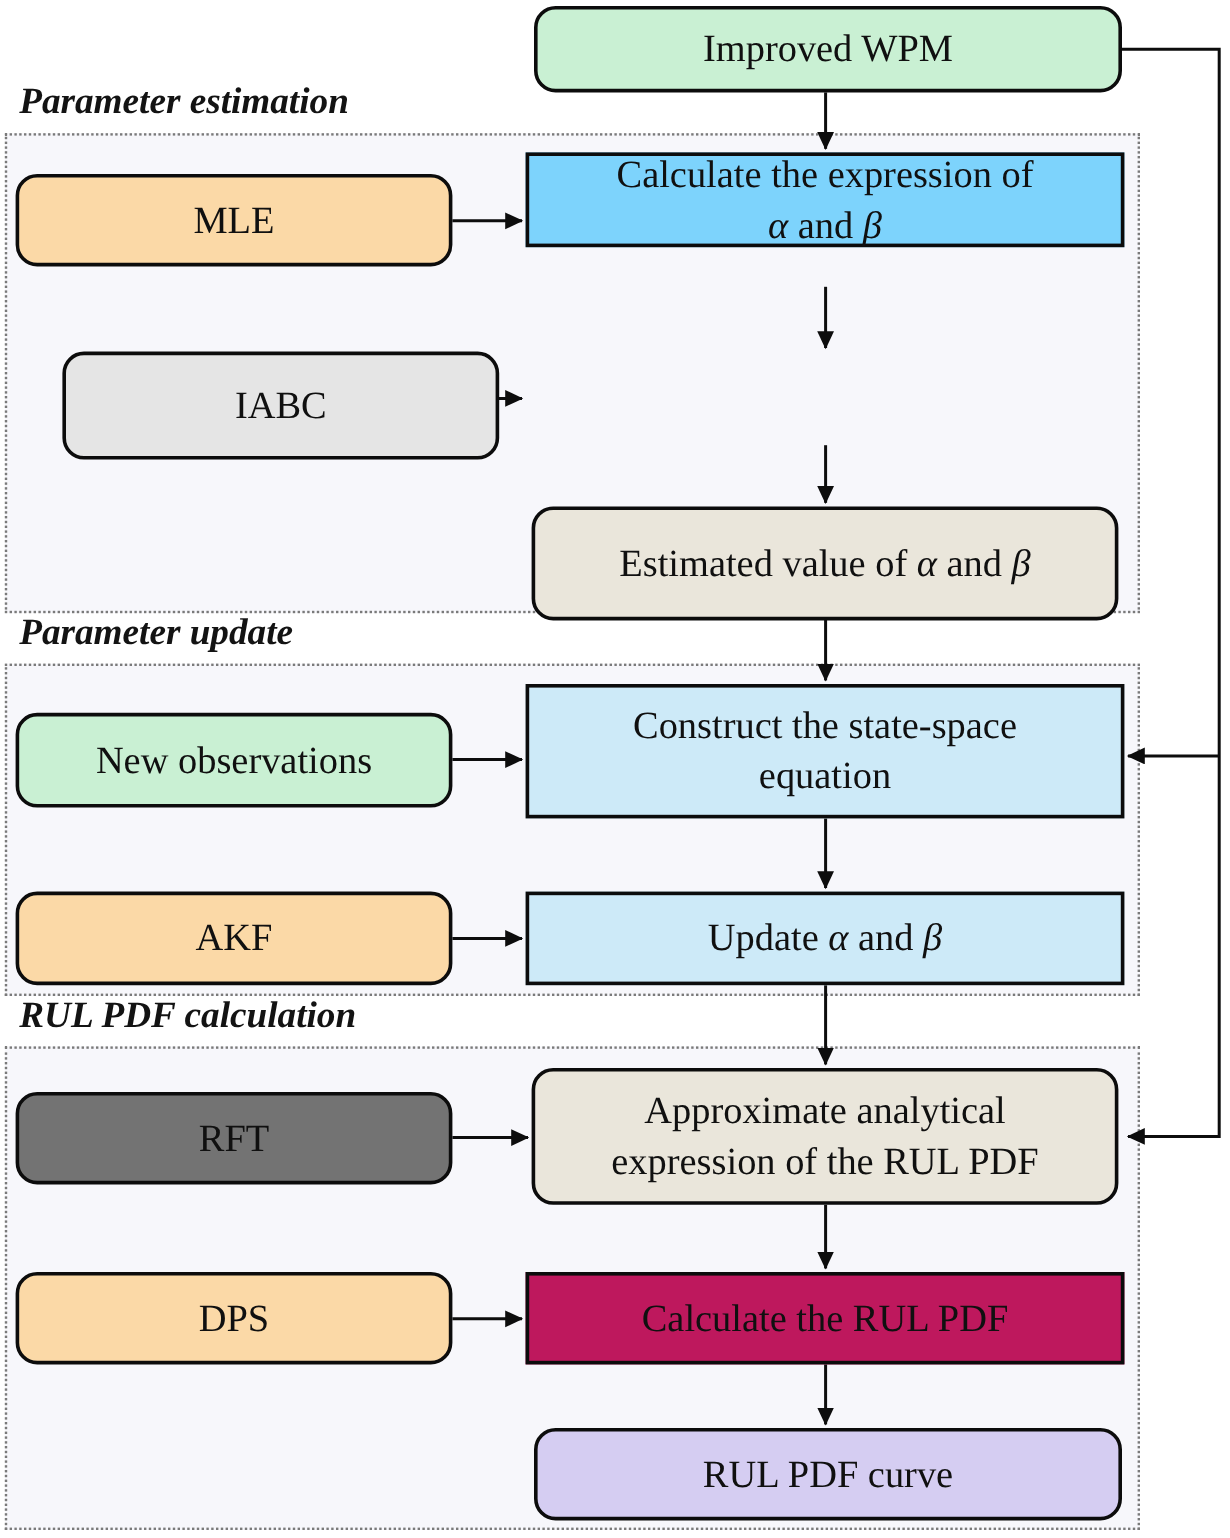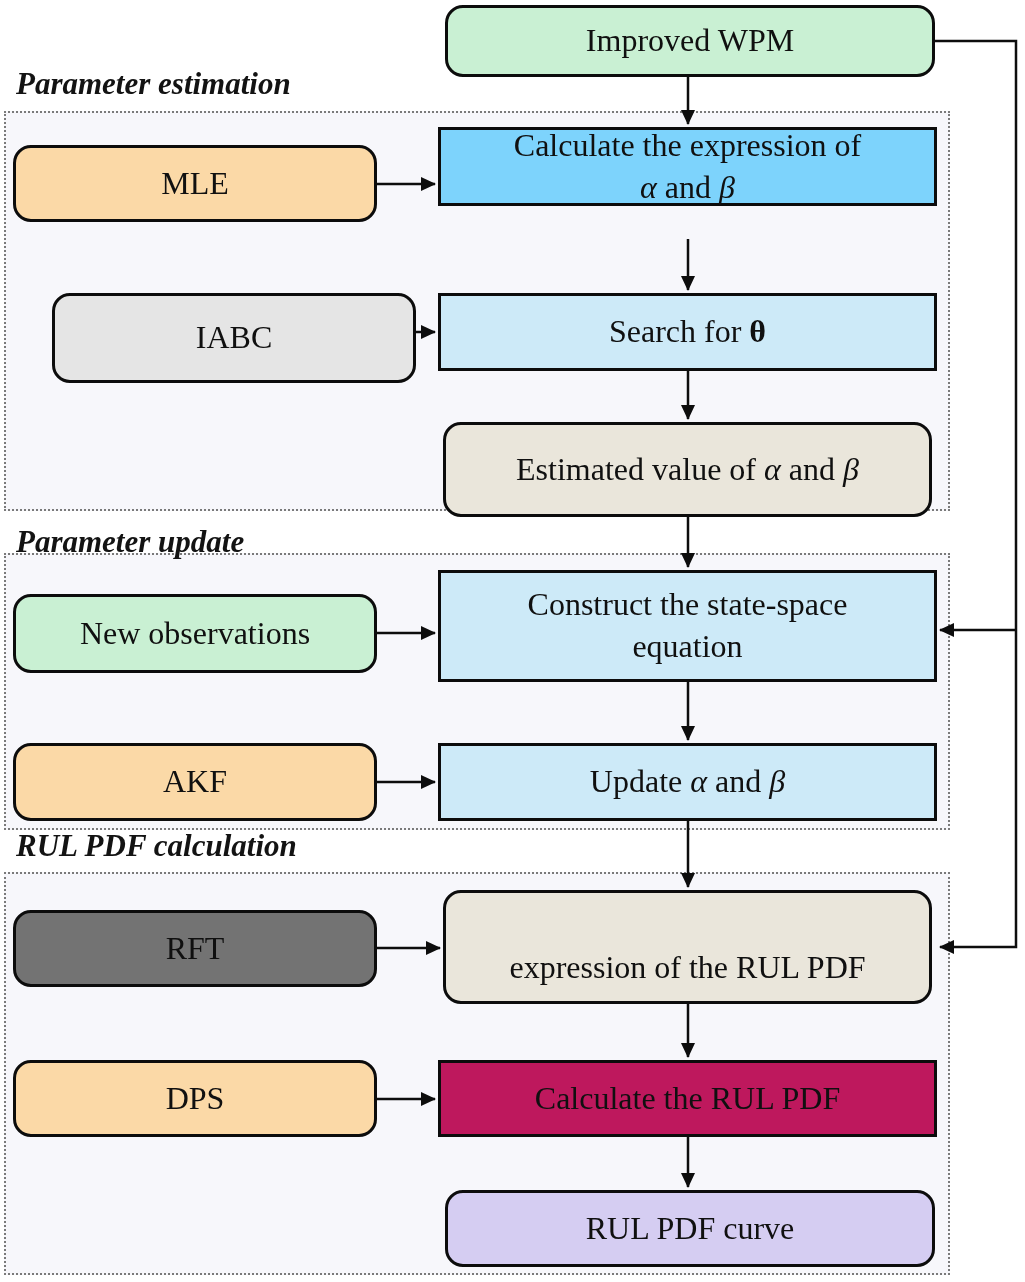--- a/index.html
+++ b/index.html
@@ -80,42 +80,39 @@
       <path d="M377 633 L435 633" marker-end="url(#ah)"></path>
       <path d="M377 782 L435 782" marker-end="url(#ah)"></path>
       <path d="M377 948 L440 948" marker-end="url(#ah)"></path>
       <path d="M377 1099 L435 1099" marker-end="url(#ah)"></path>
       <path d="M935 41 L1016 41 L1016 947 L940 947" marker-end="url(#ah)"></path>
       <path d="M1016 630 L940 630" marker-end="url(#ah)"></path>
     </g>
   </svg>
 
   <div class="sec-title" style="left:16px; top:66px;">Parameter estimation</div>
-  <div class="sec-title" style="left:16px; top:509px;margin-top:15px;">Parameter update</div>
+  <div class="sec-title" style="left:16px; top:509px;">Parameter update</div>
   <div class="sec-title" style="left:16px; top:828px;">RUL PDF calculation</div>
 
   <div class="box rounded" style="left: 445px; top: 5px; width: 490px; height: 72px; background: rgb(201, 240, 211);">
     <span><span>Improved WPM</span></span>
   </div>
 
   <div class="box" style="left: 438px; top: 127px; width: 499px; height: 79px; background: #7dd3fc;">
     <span><span>Calculate the expression of</span><br><span class="it">α</span><span> and </span><span class="it">β</span></span>
   </div>
 
   <div class="box rounded" style="left: 13px; top: 145px; width: 364px; height: 77px; background: rgb(251, 217, 167); text-align: right;">
     <span><span>MLE</span></span>
   </div>
 
   <div class="box rounded" style="left: 13px; top: 293px; width: 364px; height: 90px; background: #e5e5e5; margin-left: 39px;">
     <span><span>IABC</span></span>
   </div>
 
-  <div class="box" style="left: 438px; top: 293px; width: 499px; height: 78px; background: rgb(205, 234, 248);">
-    <span><span>Search for </span><span class="bd">θ</span></span>
-  </div>
 
   <div class="box rounded" style="left: 443px; top: 422px; width: 489px; height: 95px; background: rgb(234, 230, 219);">
     <span><span>Estimated value of </span><span class="it">α</span><span> and </span><span class="it">β</span></span>
   </div>
 
   <div class="box" style="left: 438px; top: 570px; width: 499px; height: 112px; background: rgb(205, 234, 248);">
     <span><span>Construct the state-space</span><br><span>equation</span></span>
   </div>
 
   <div class="box rounded" style="left: 13px; top: 594px; width: 364px; height: 79px; background: rgb(201, 240, 211);">
@@ -124,21 +121,21 @@
 
   <div class="box rounded" style="left: 13px; top: 743px; width: 364px; height: 78px; background: rgb(251, 217, 167);">
     <span><span>AKF</span></span>
   </div>
 
   <div class="box" style="left: 438px; top: 743px; width: 499px; height: 78px; background: rgb(205, 234, 248);">
     <span><span>Update </span><span class="it">α</span><span> and </span><span class="it">β</span></span>
   </div>
 
   <div class="box rounded" style="left: 443px; top: 890px; width: 489px; height: 114px; background: rgb(234, 230, 219);">
-    <span><br><span>expression of the RUL PDF</span></span>
+    <span><span>Approximate analytical</span><br><span>expression of the RUL PDF</span></span>
   </div>
 
   <div class="box rounded" style="left: 13px; top: 910px; width: 364px; height: 77px; background: #737373;">
     <span><span>RFT</span></span>
   </div>
 
   <div class="box" style="left: 438px; top: 1060px; width: 499px; height: 77px; background: #be185d;">
     <span><span>Calculate the RUL PDF</span></span>
   </div>
 

